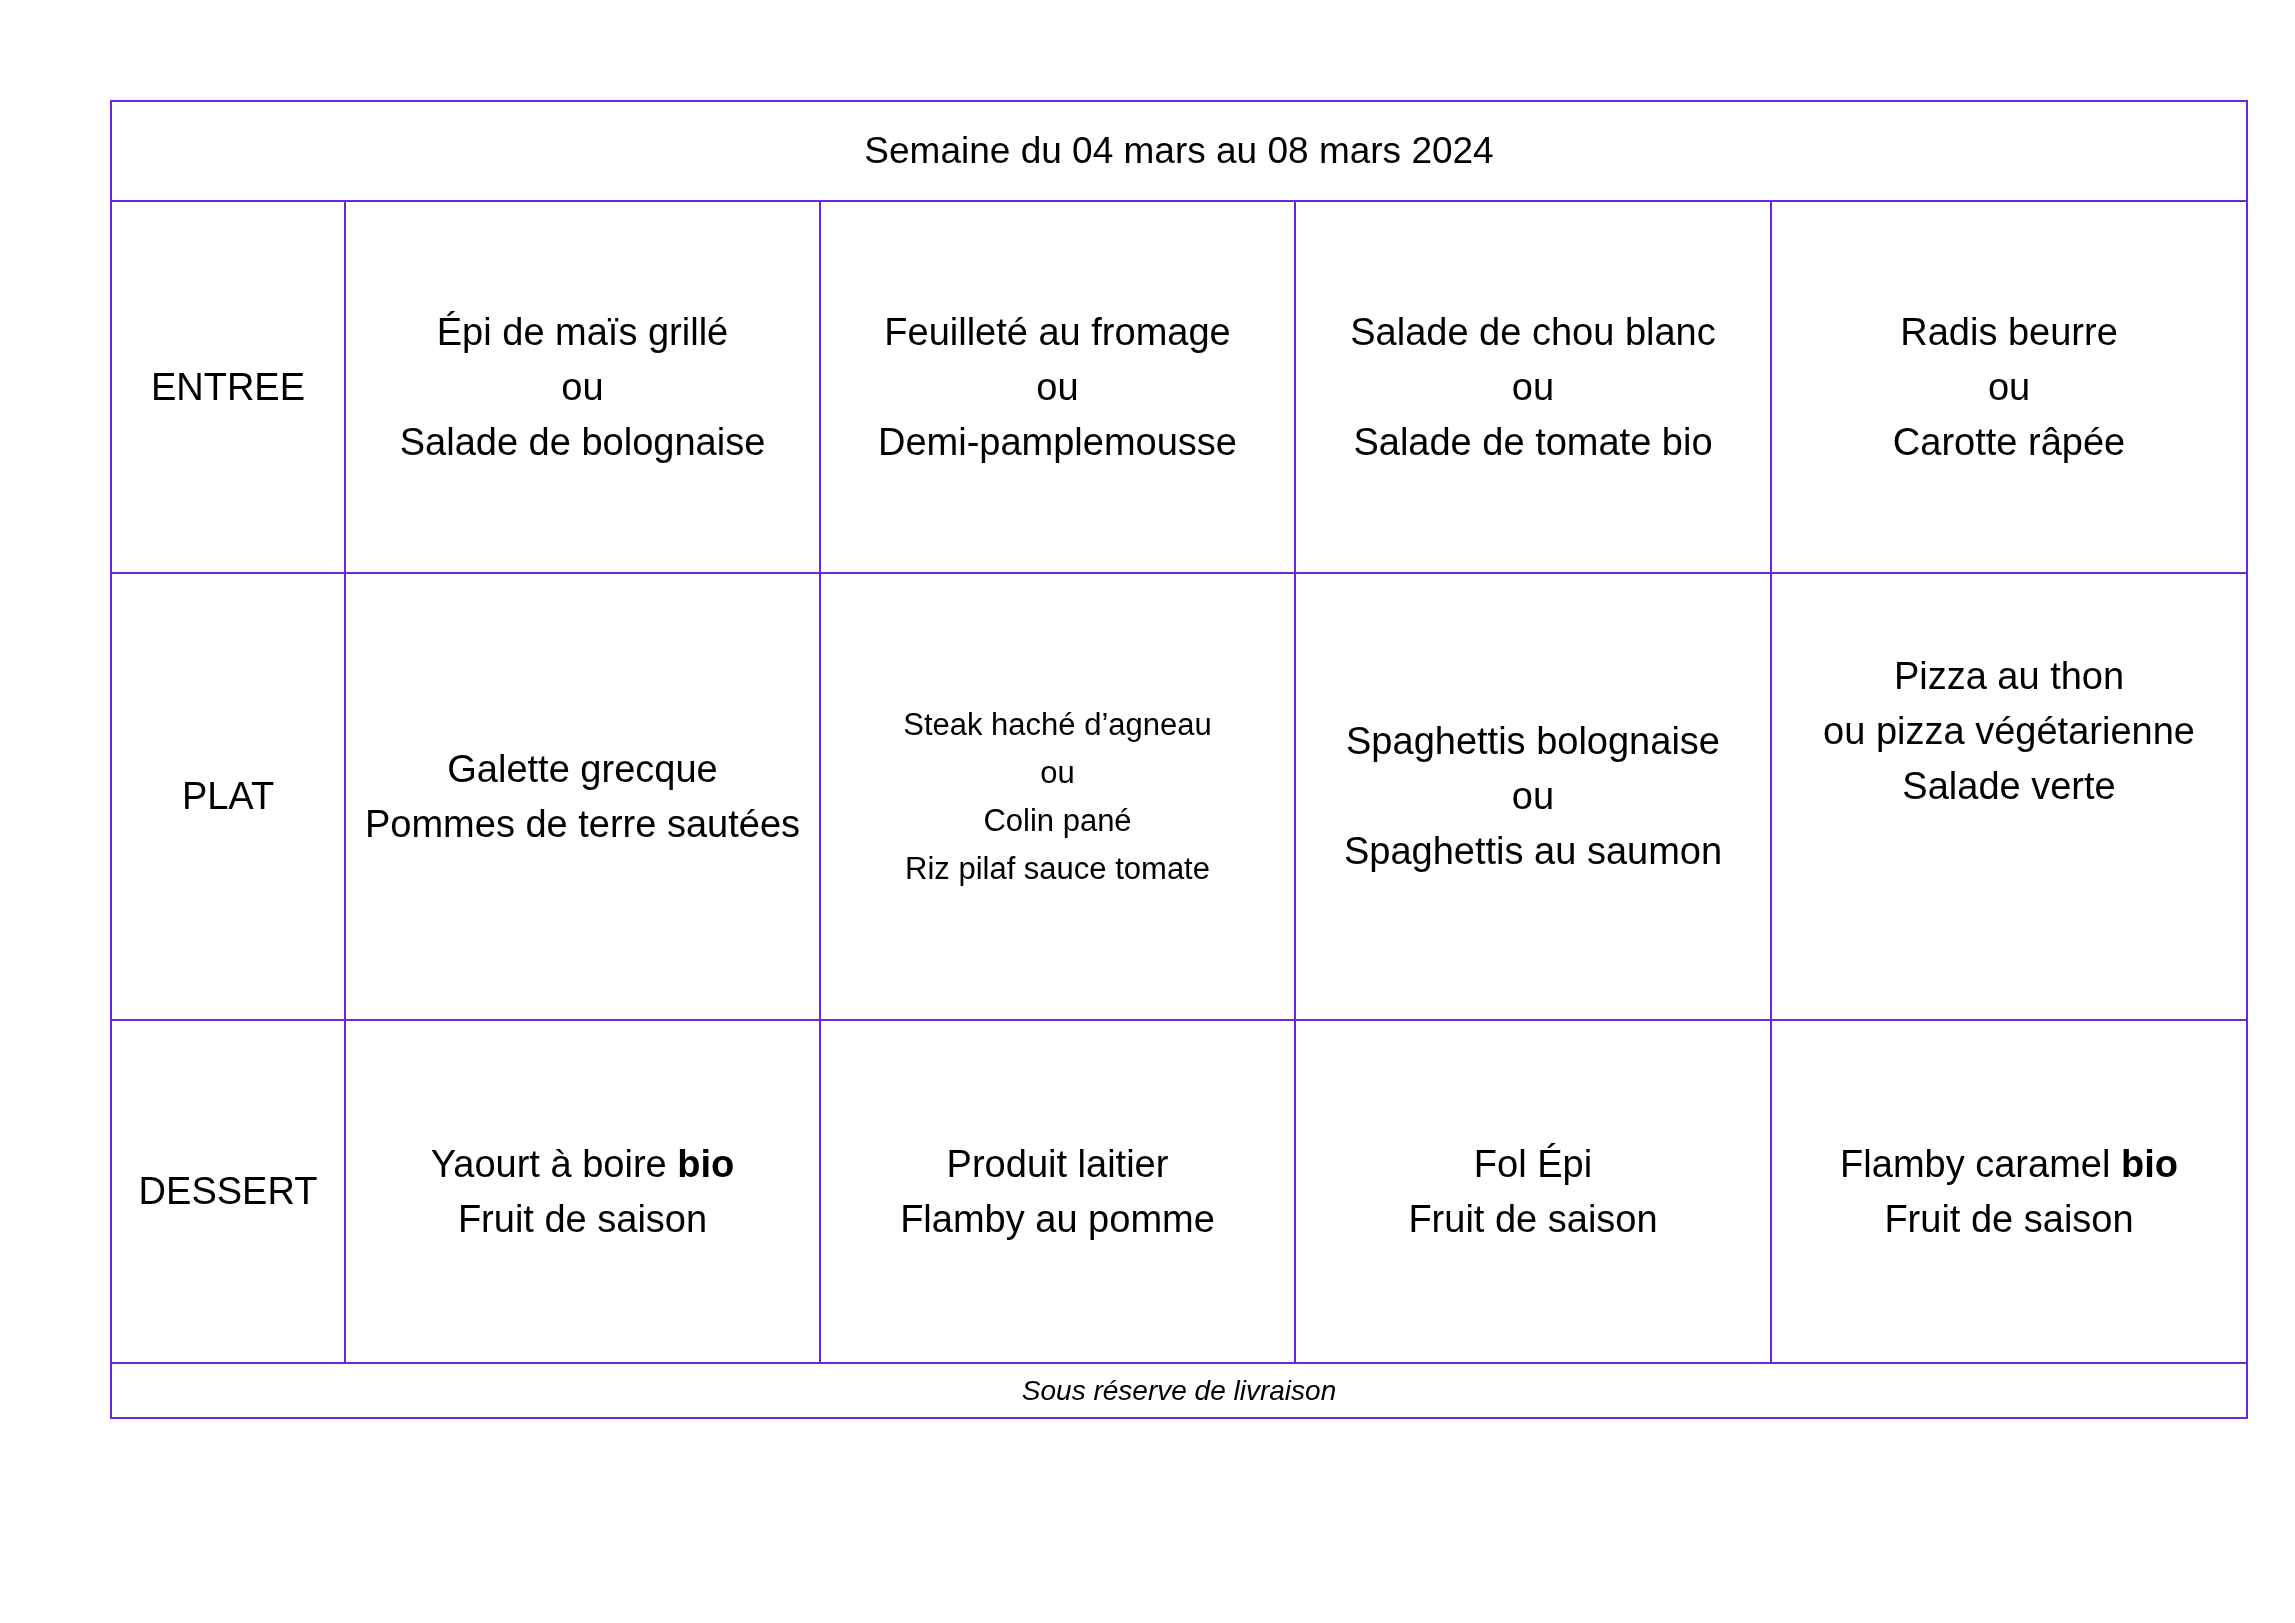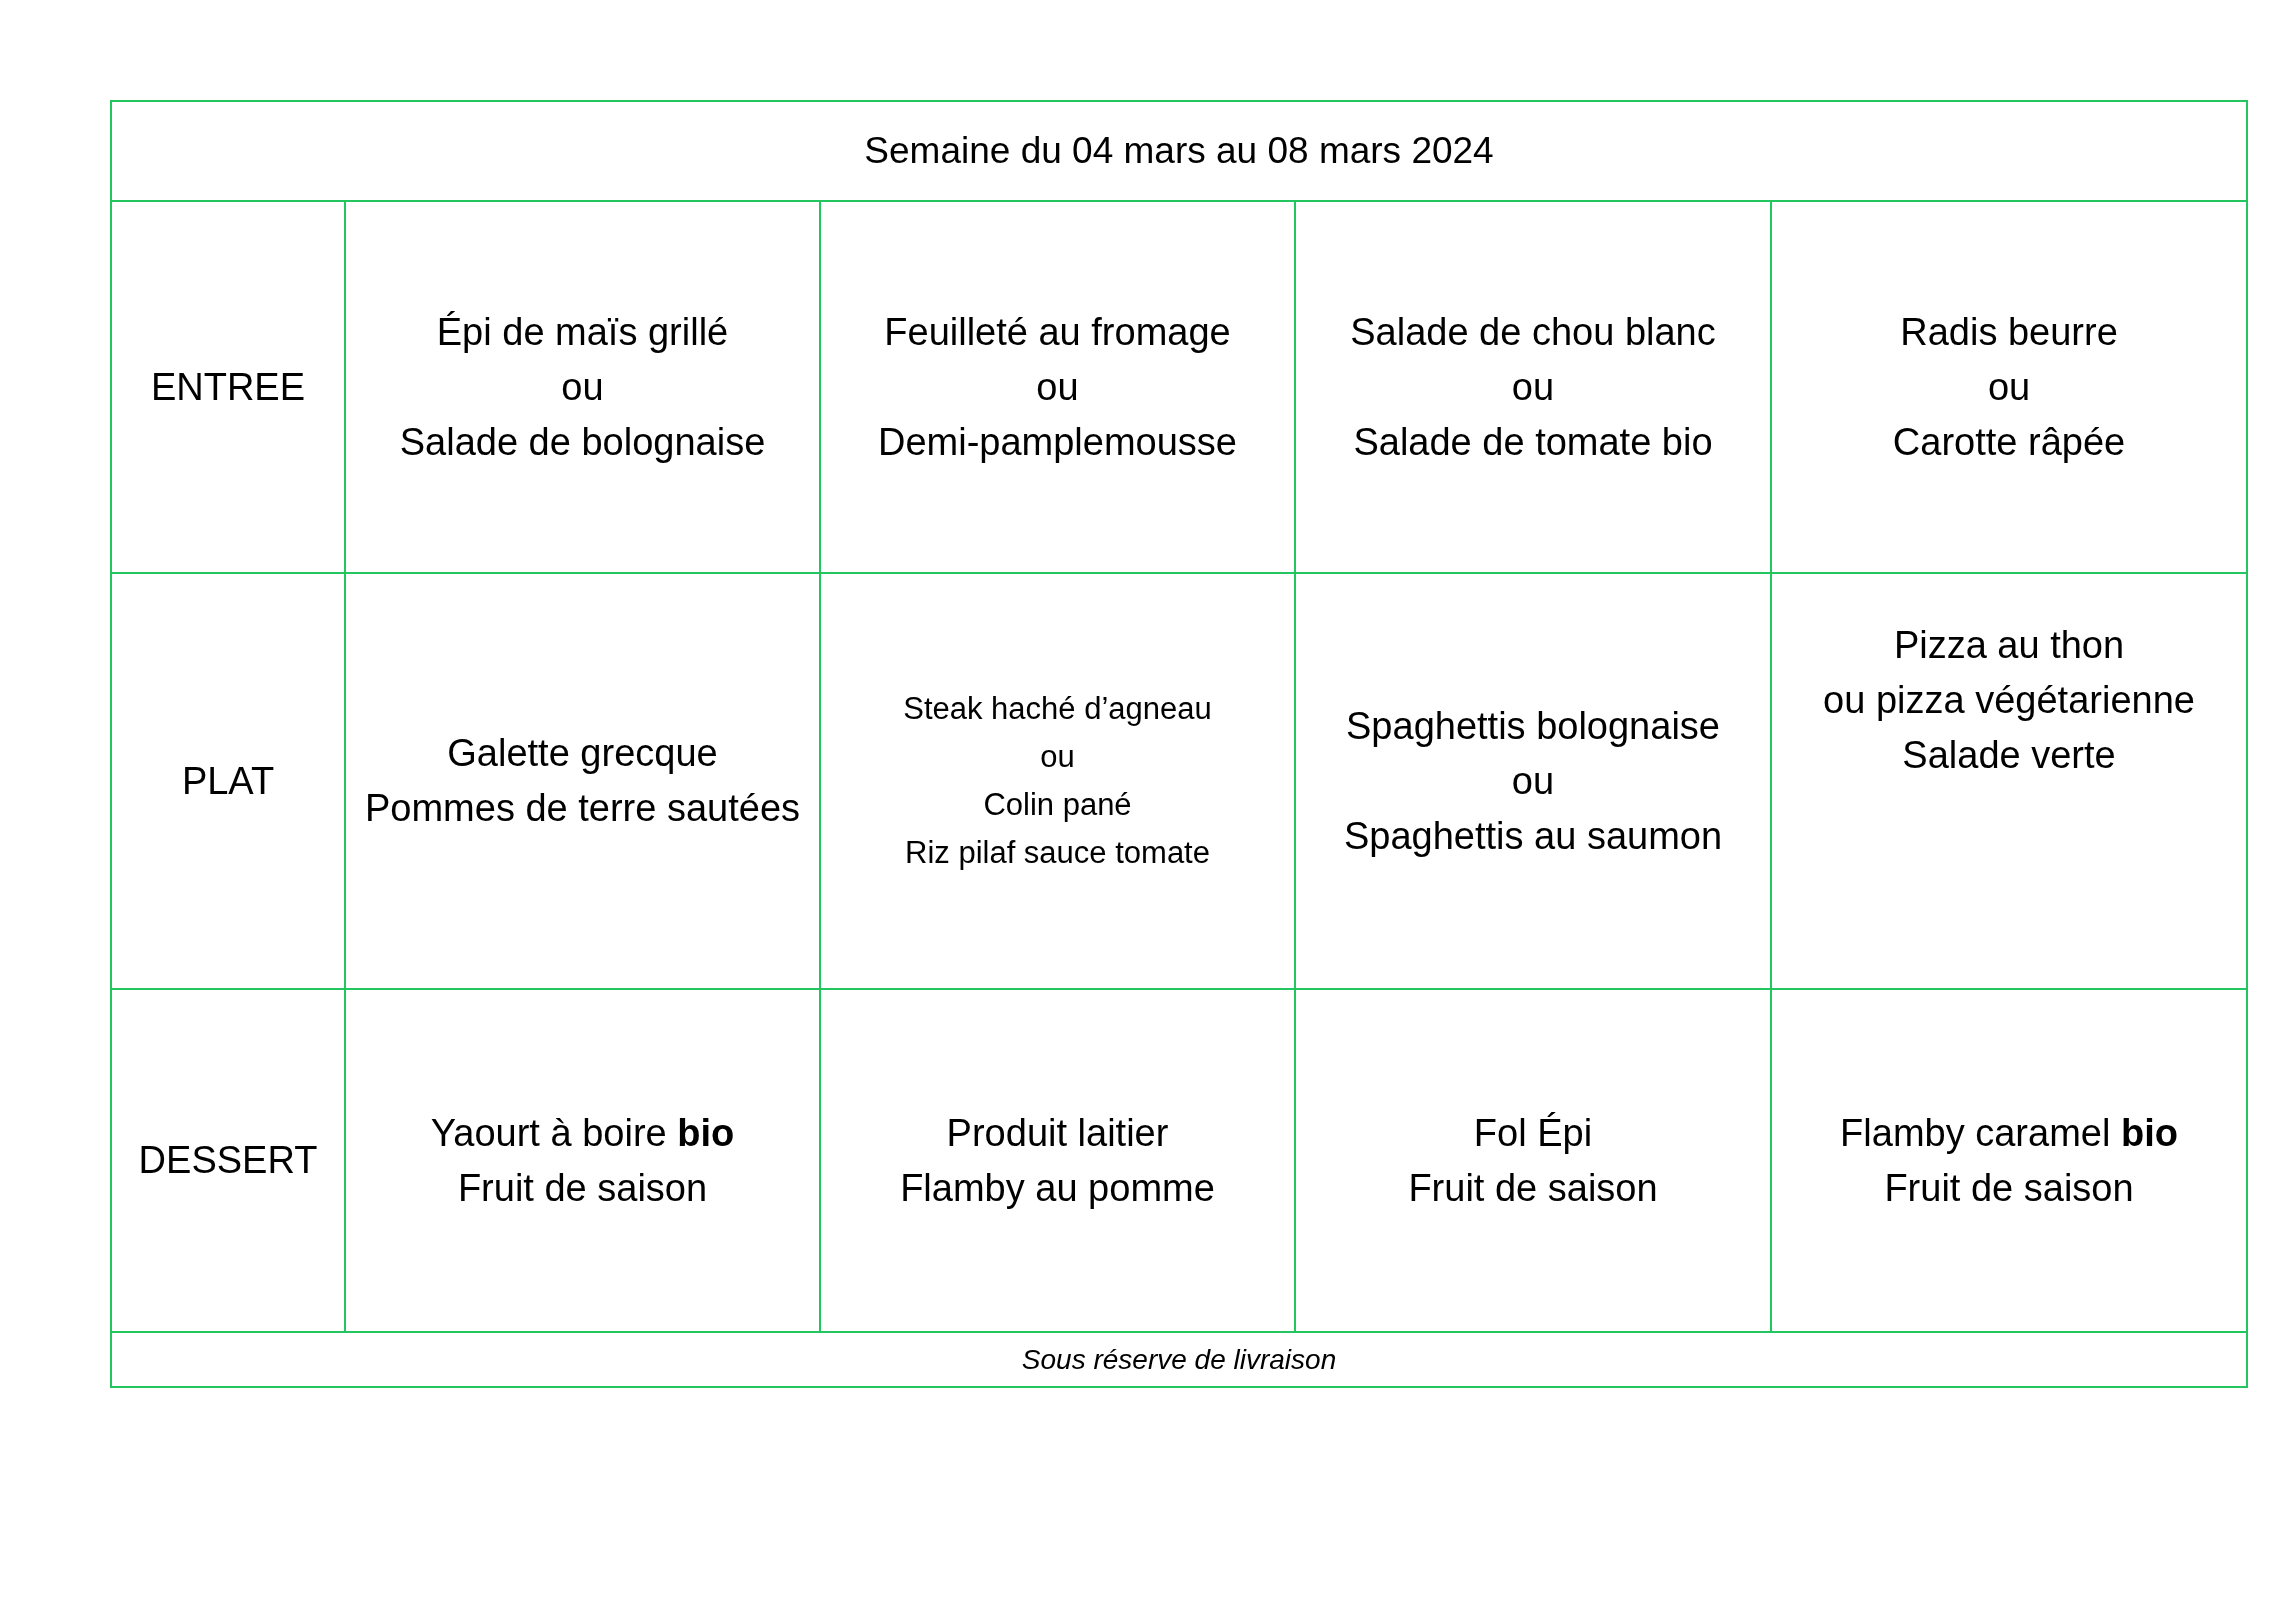--- a/index.html
+++ b/index.html
@@ -1,20 +1,20 @@
 <!DOCTYPE html>
 <html style="font-size:11px"><head>
 <meta charset="utf-8">
 <style>
   html, body { margin:0; padding:0; background:#ffffff; }
   body { width:2295px; height:1623px; position:relative; overflow:hidden;
          font-family:"Liberation Sans", sans-serif; color:#000; }
   table.menu { position:absolute; left:110px; top:100px; width:2136px;
                border-collapse:collapse; table-layout:fixed; }
-  table.menu td { border:2px solid #22c55e; text-align:center; vertical-align:middle;
+  table.menu td { border:2px solid #6d28d9; text-align:center; vertical-align:middle;
                   padding:0 4.1px; }
   .title-cell { height:98px; font-size:37px; }
   .day-cell { height:160px; font-size:57px; line-height:79px; }
   .row-label { font-size:38px; }
   .entree-row td { height:370px; }
   .plat-row td { height:370px; }
   .dessert-row td { height:341px; }
   .footer-cell { height:53px; font-size:28px; font-style:italic; }
   .cell-text { font-size:38px; line-height:55px; }
   .cell-small { font-size:31px; line-height:48px; }
@@ -69,21 +69,21 @@
       <span class="line">Steak haché d’agneau</span>
       <span class="line">ou</span>
       <span class="line">Colin pané</span>
       <span class="line">Riz pilaf sauce tomate</span>
     </td>
     <td class="cell-text">
       <span class="line">Spaghettis bolognaise</span>
       <span class="line">ou</span>
       <span class="line">Spaghettis au saumon</span>
     </td>
-    <td class="cell-text" style="vertical-align:top;padding-top:44px;">
+    <td class="cell-text" style="vertical-align:top;padding-top:75px;">
       <span class="line">Pizza au thon</span>
       <span class="line">ou pizza végétarienne</span>
       <span class="line">Salade verte</span>
     </td>
   </tr>
   <tr class="dessert-row">
     <td class="row-label">DESSERT</td>
     <td class="cell-text">
       <span class="line"><span>Yaourt à boire </span><span class="bio">bio</span></span>
       <span class="line">Fruit de saison</span>

